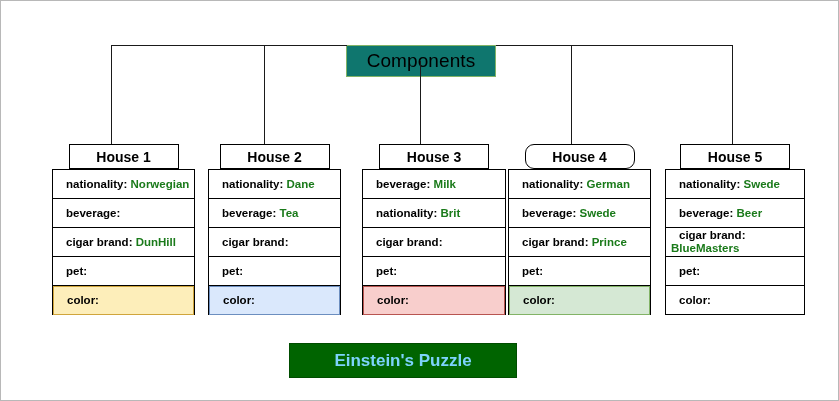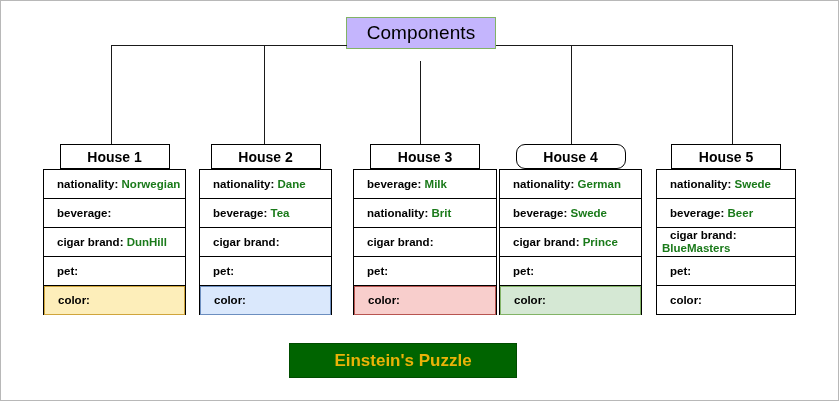--- a/index.html
+++ b/index.html
@@ -17,24 +17,24 @@
     background: #ffffff;
     border: 1px solid #b8b8b8;
     box-sizing: border-box;
     overflow: hidden;
   }
 
   
   .root-node {
     position: absolute;
     left: 345px;
-    top: 16px;
+    top: 44px;
     width: 150px;
     height: 32px;
-    background: #c4b5fd;
+    background: #0f766e;
     border: 1px solid #82b366;
     box-sizing: border-box;
     display: flex;
     align-items: center;
     justify-content: center;
     font-size: 19px;
     color: #000000;
     letter-spacing: 0.1px;
   }
 
@@ -43,20 +43,21 @@
     position: absolute;
     background: #1a1a1a;
   }
   .conn.h { height: 1px; }
   .conn.v { width: 1px; }
 
   
   .house {
     position: absolute;
     top: 143px;
+    margin-left: 9px;
   }
   .house-header {
     position: relative;
     margin: 0 auto;
     box-sizing: border-box;
     height: 25px;
     border: 1px solid #000000;
     background: #ffffff;
     display: flex;
     align-items: center;
@@ -117,21 +118,21 @@
     left: 288px;
     top: 342px;
     width: 228px;
     height: 35px;
     background: #006400;
     border: 1px solid #004d00;
     box-sizing: border-box;
     display: flex;
     align-items: center;
     justify-content: center;
-    color: #eab308;
+    color: #7dd3fc;
     font-size: 17px;
     font-weight: bold;
   }
 </style>
 </head>
 <body>
 
 <div id="canvas">
 
   <div class="root-node">

